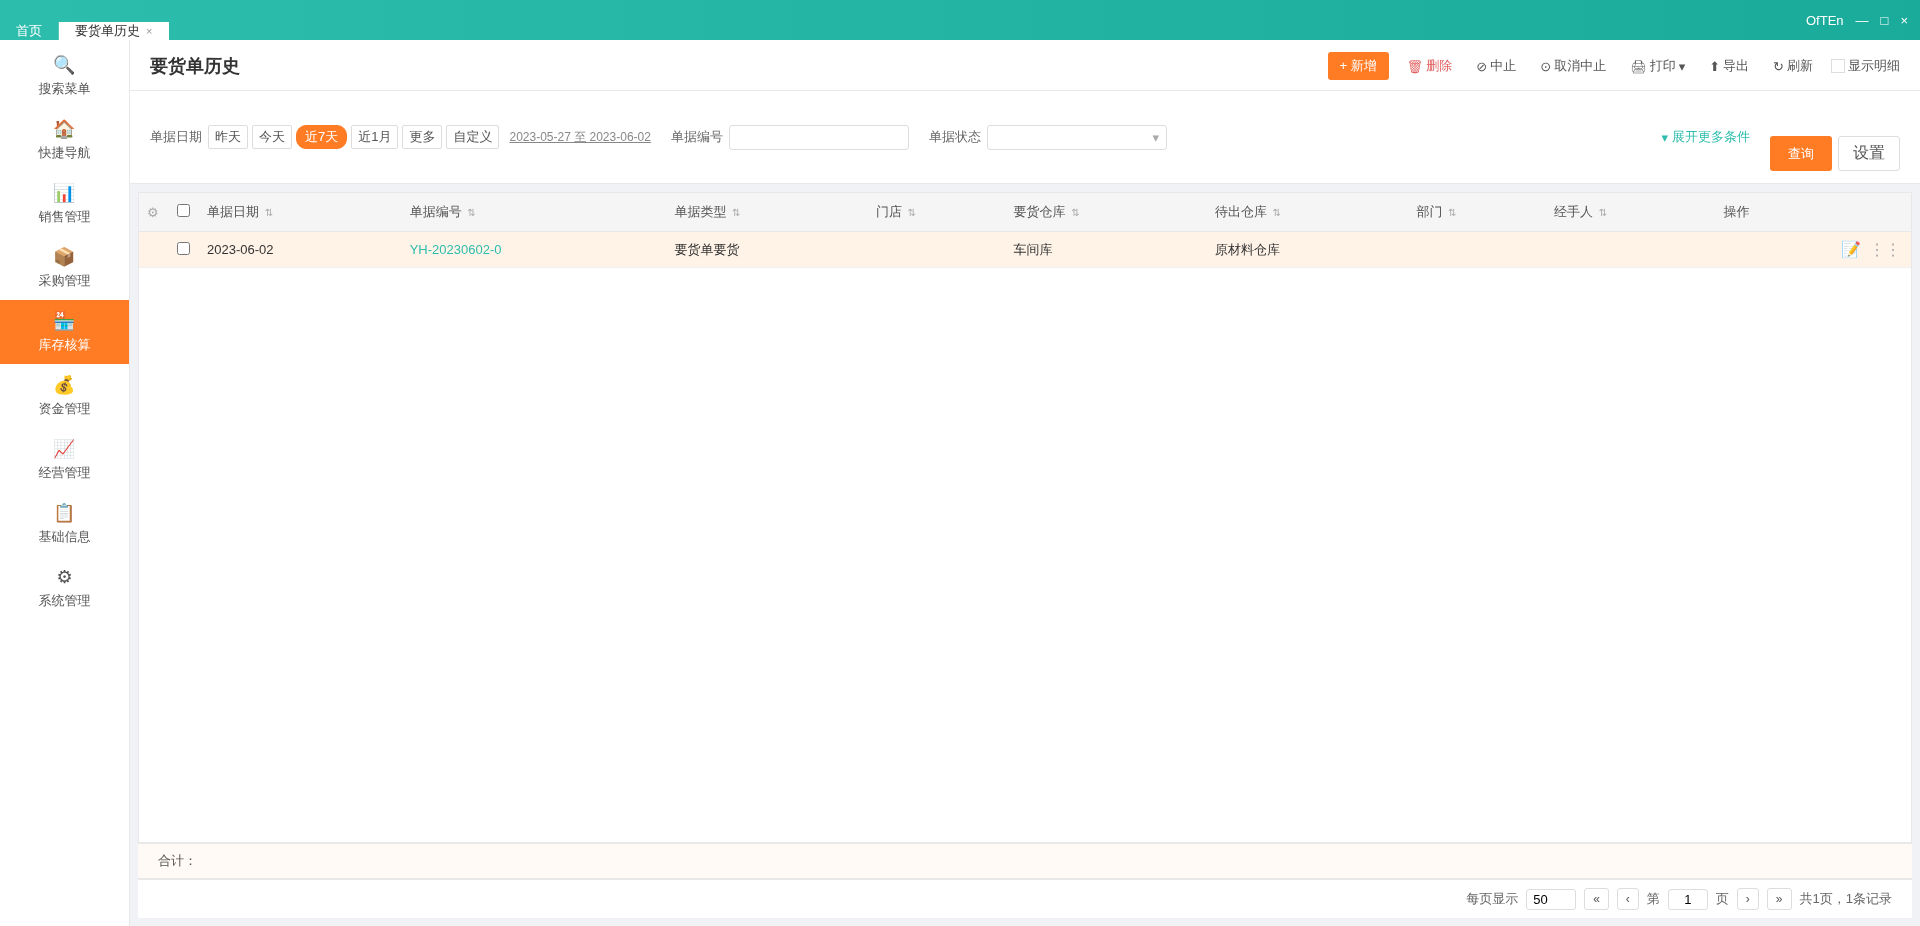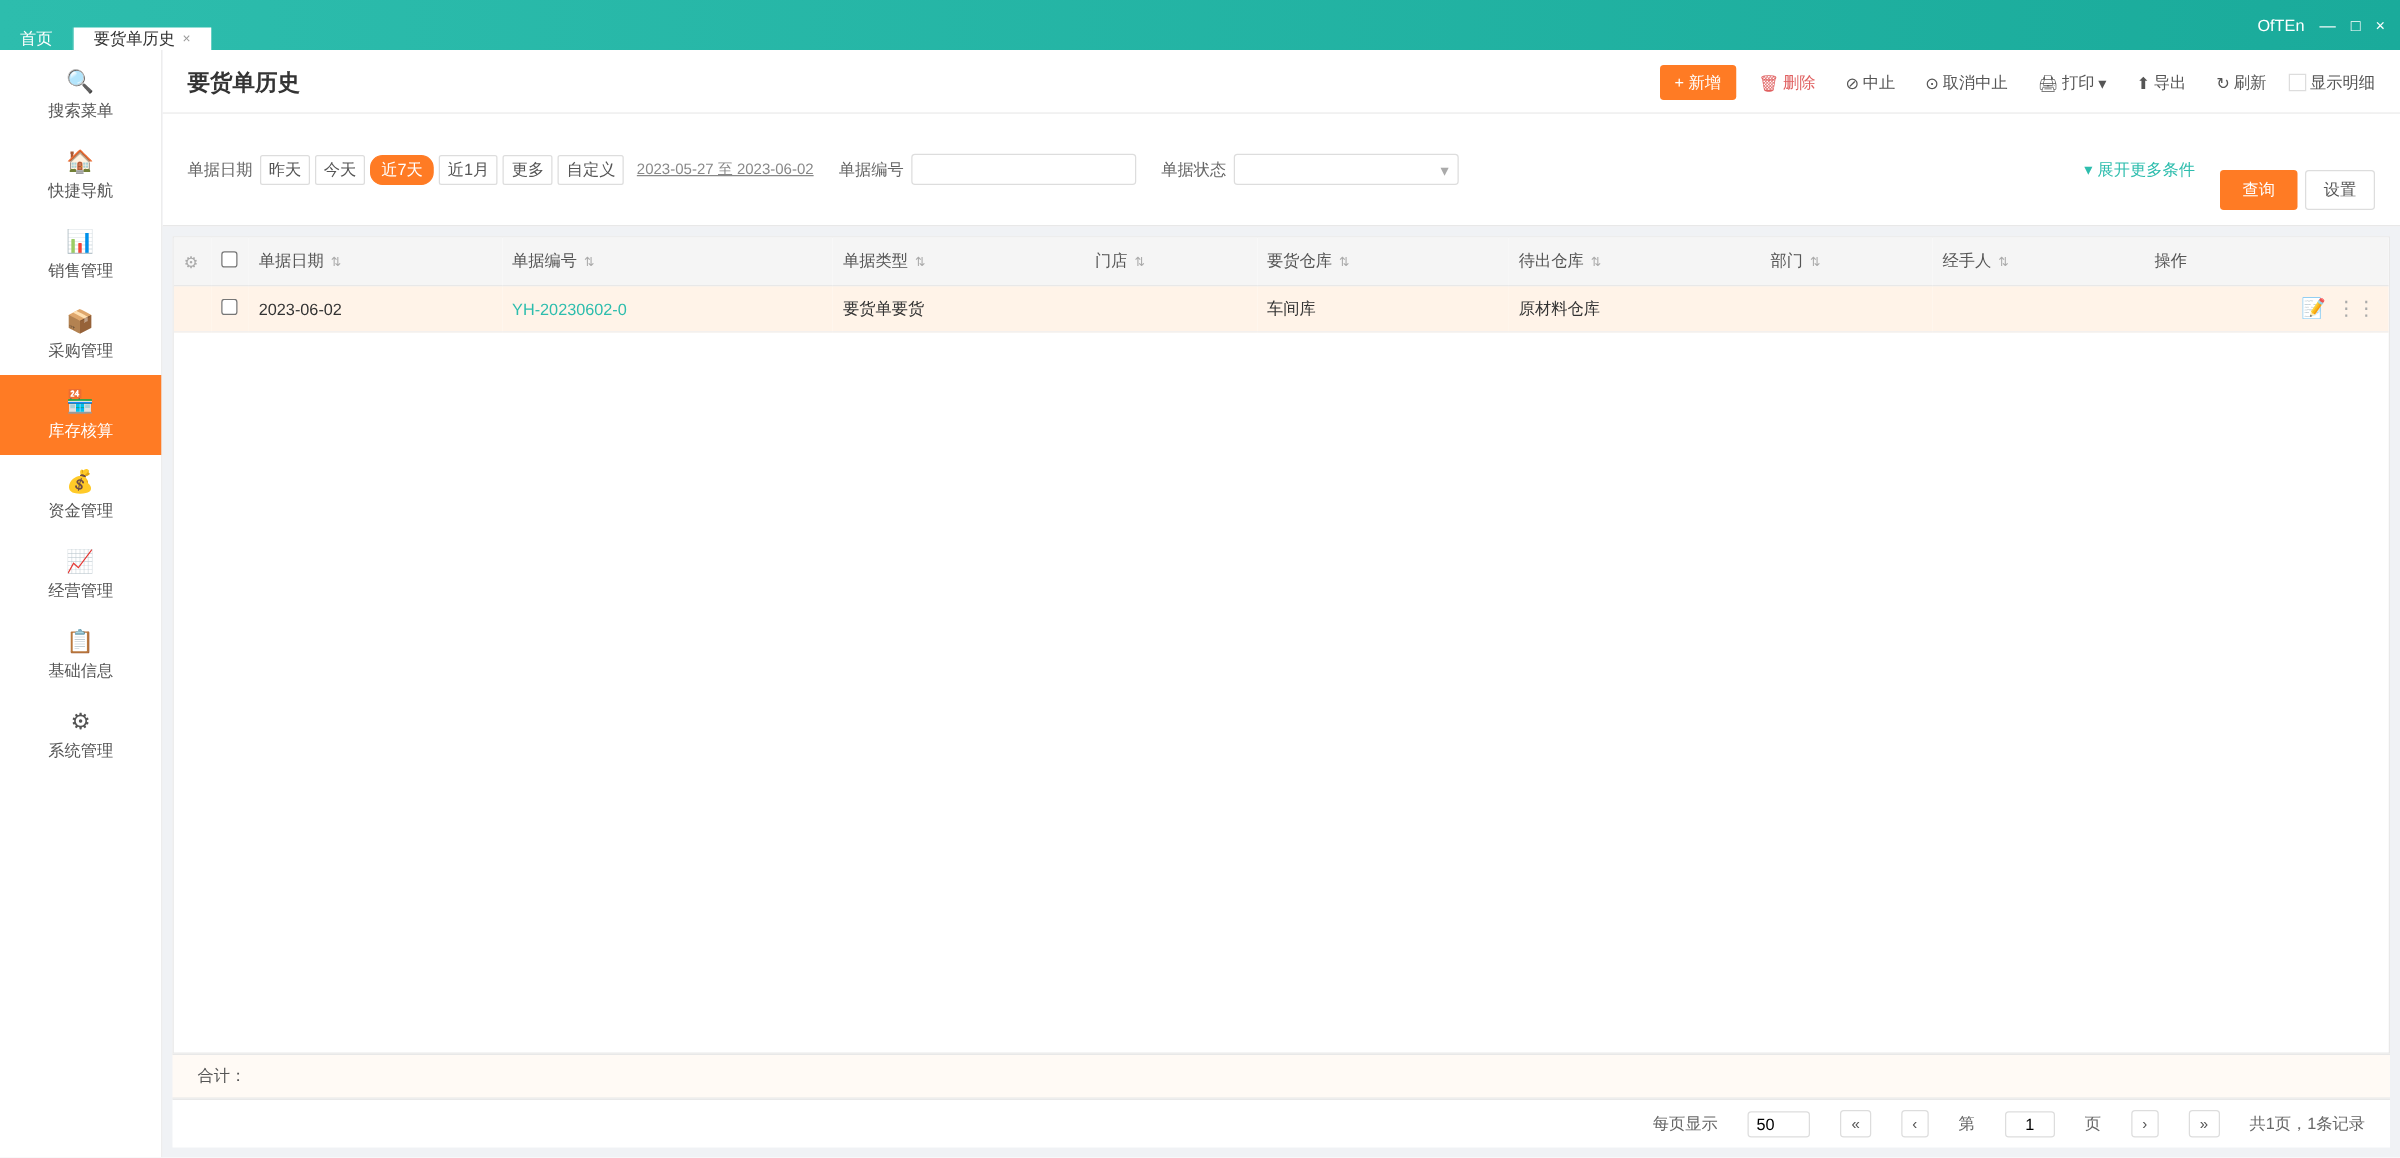--- a/index.html
+++ b/index.html
@@ -241,21 +241,21 @@
       cursor: pointer;
       font-size: 13px;
     }
     .btn-settings {
       background: white;
       color: #555;
       border: 1px solid #ddd;
       padding: 6px 14px;
       border-radius: 3px;
       cursor: pointer;
-      font-size: 13px;
+      font-size: 16px;
     }
 
     
     .table-container {
       flex: 1;
       background: white;
       margin: 8px 8px 0 8px;
       overflow: auto;
       border: 1px solid #e8e8e8;
     }
@@ -303,21 +303,21 @@
       border-bottom: 1px solid #e8e8e8;
     }
 
     
     .pagination-bar {
       background: white;
       padding: 8px 20px;
       display: flex;
       align-items: center;
       justify-content: flex-end;
-      gap: 24px;
+      gap: 8px;
       border-top: 1px solid #e8e8e8;
       margin: 0 8px 8px 8px;
     }
     .pagination-label { color: #666; }
     .page-size-select {
       border: 1px solid #ddd;
       border-radius: 3px;
       padding: 2px 20px 2px 6px;
       outline: none;
       font-size: 13px;

